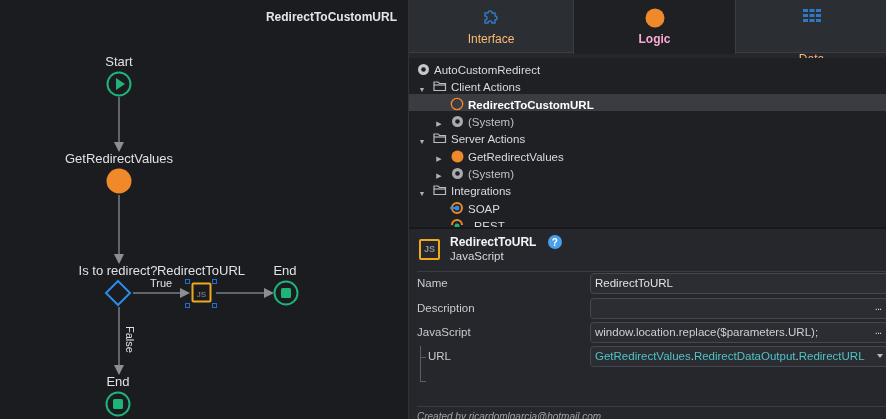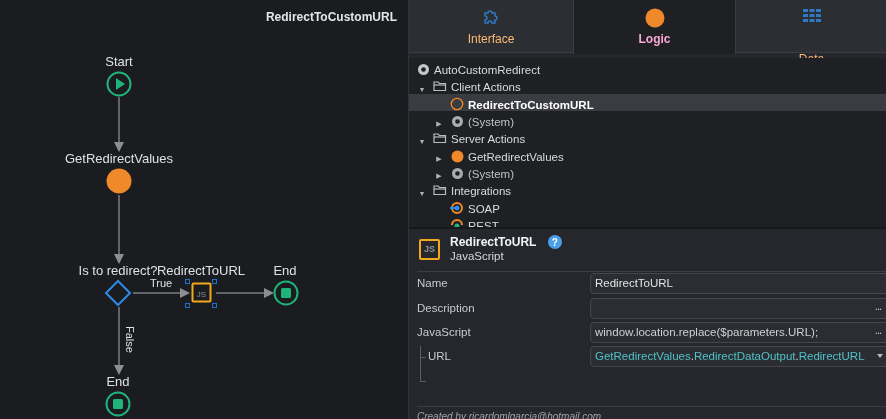--- a/index.html
+++ b/index.html
@@ -262,21 +262,21 @@
       <span class="tree-icon">
         <svg width="14" height="14">
             <path d="M2 7 a5 5 0 1 1 10 0 a5 5 0 1 1 -10 0" fill="none" stroke="#f0892a" stroke-width="2"></path>
             <circle cx="7" cy="7" r="2.5" fill="#2e8ae6"></circle>
             <line x1="0" y1="7" x2="5" y2="7" stroke="#2e8ae6" stroke-width="2"></line>
           </svg>
       </span>
       <span>SOAP</span>
     </div>
 
-    <div class="tree-row" style="top:157px; padding-left:41px;">
+    <div class="tree-row" style="top:157px; padding-left:41px;gap:6px;">
       <span class="tree-icon">
         <svg width="14" height="14">
             <path d="M2 7 a5 5 0 1 1 10 0" fill="none" stroke="#f0892a" stroke-width="2"></path>
             <circle cx="7" cy="8" r="2.5" fill="#1fb47a"></circle>
           </svg>
       </span>
       <span>REST</span>
     </div>
   </div>
 

